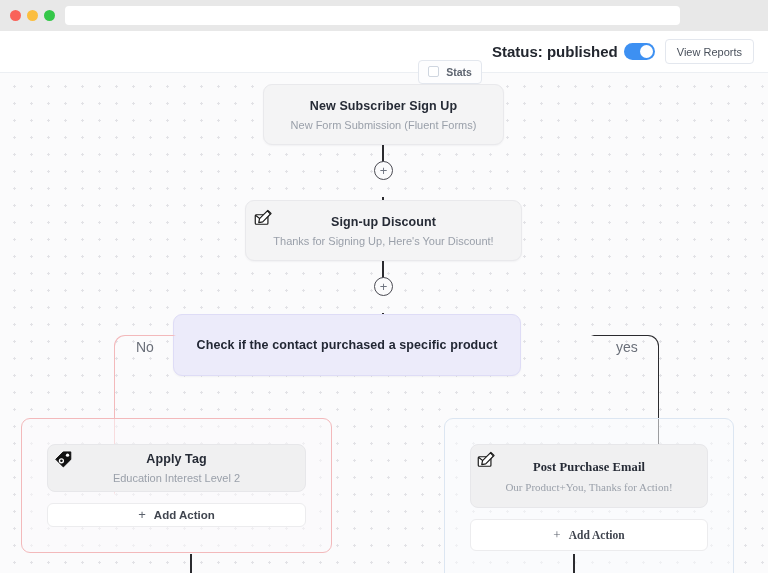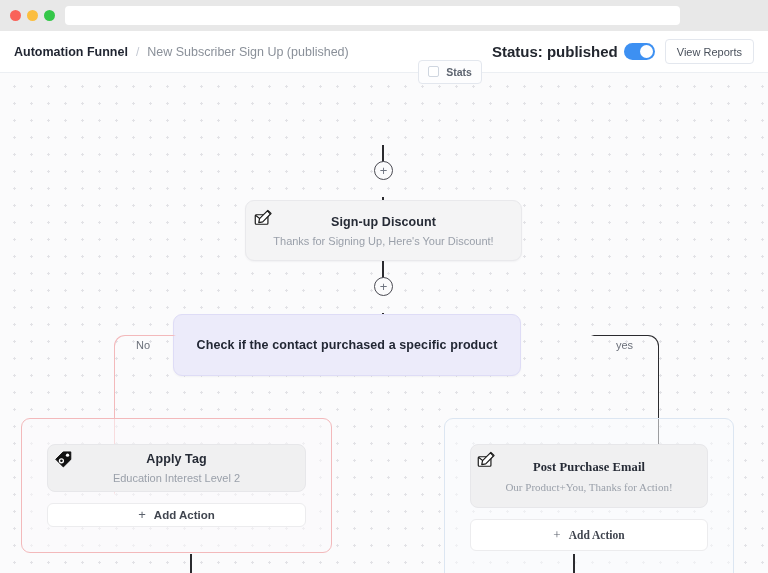--- a/index.html
+++ b/index.html
@@ -144,21 +144,21 @@
 
   
   .elbow {
     position: absolute;
     border-style: solid;
     border-color: transparent;
   }
 
   .branch-label {
     position: absolute;
-    font-size: 11px; color: #6a6f79;
+    font-size: 14px; color: #6a6f79;
     background: transparent;
   }
 
   
   .branch-box {
     position: absolute;
     border-radius: 9px;
     padding: 25px;
     display: flex; flex-direction: column; gap: 11px;
   }
@@ -197,42 +197,41 @@
 <div class="browser-chrome">
   <div class="traffic-lights">
     <span class="dot red"></span>
     <span class="dot yellow"></span>
     <span class="dot green"></span>
   </div>
   <input class="url-bar" type="text" value="" placeholder="" style="">
 </div>
 
 <div class="app-header">
-  <div class="breadcrumb">
-    <span class="bc-root">Automation Funnel</span>
-    <span class="bc-sep">/</span>
-    <span class="bc-current">New Subscriber Sign Up (published)</span>
-  </div>
   <div class="header-right">
     <div class="stats-box">
       <span class="checkbox"></span>
       <span class="stats-label">Stats</span>
     </div>
     <div class="status-group">
       <span class="status-text">Status: published</span>
       <span class="toggle">
         <span class="knob"></span>
       </span>
     </div>
     <button class="view-reports">View Reports</button>
   </div>
 </div>
 
 <div class="canvas">
 
+  <div class="node" style="left:263px; top:11px; width:241px; height:61px;">
+    <div class="node-title">New Subscriber Sign Up</div>
+    <div class="node-sub">New Form Submission (Fluent Forms)</div>
+  </div>
 
   <div class="vline" style="left:382px; top:72px; height:33px;"></div>
   <div class="vline" style="left:382px; top:124px; height:30px;"></div>
   <div class="plus" style="left:374px; top:88px;"></div>
 
   <div class="node" style="left:245px; top:127px; width:277px; height:61px;">
     <span class="node-icon">
       <svg viewBox="0 0 24 24" width="19" height="19">
         <rect x="1.6" y="8.5" width="16" height="12" rx="1.2" fill="#fff" stroke="#1a1a1a" stroke-width="1.5"></rect>
         <path d="M1.8 9.2 L9.6 15.2 L17.4 9.2" fill="none" stroke="#1a1a1a" stroke-width="1.4"></path>

